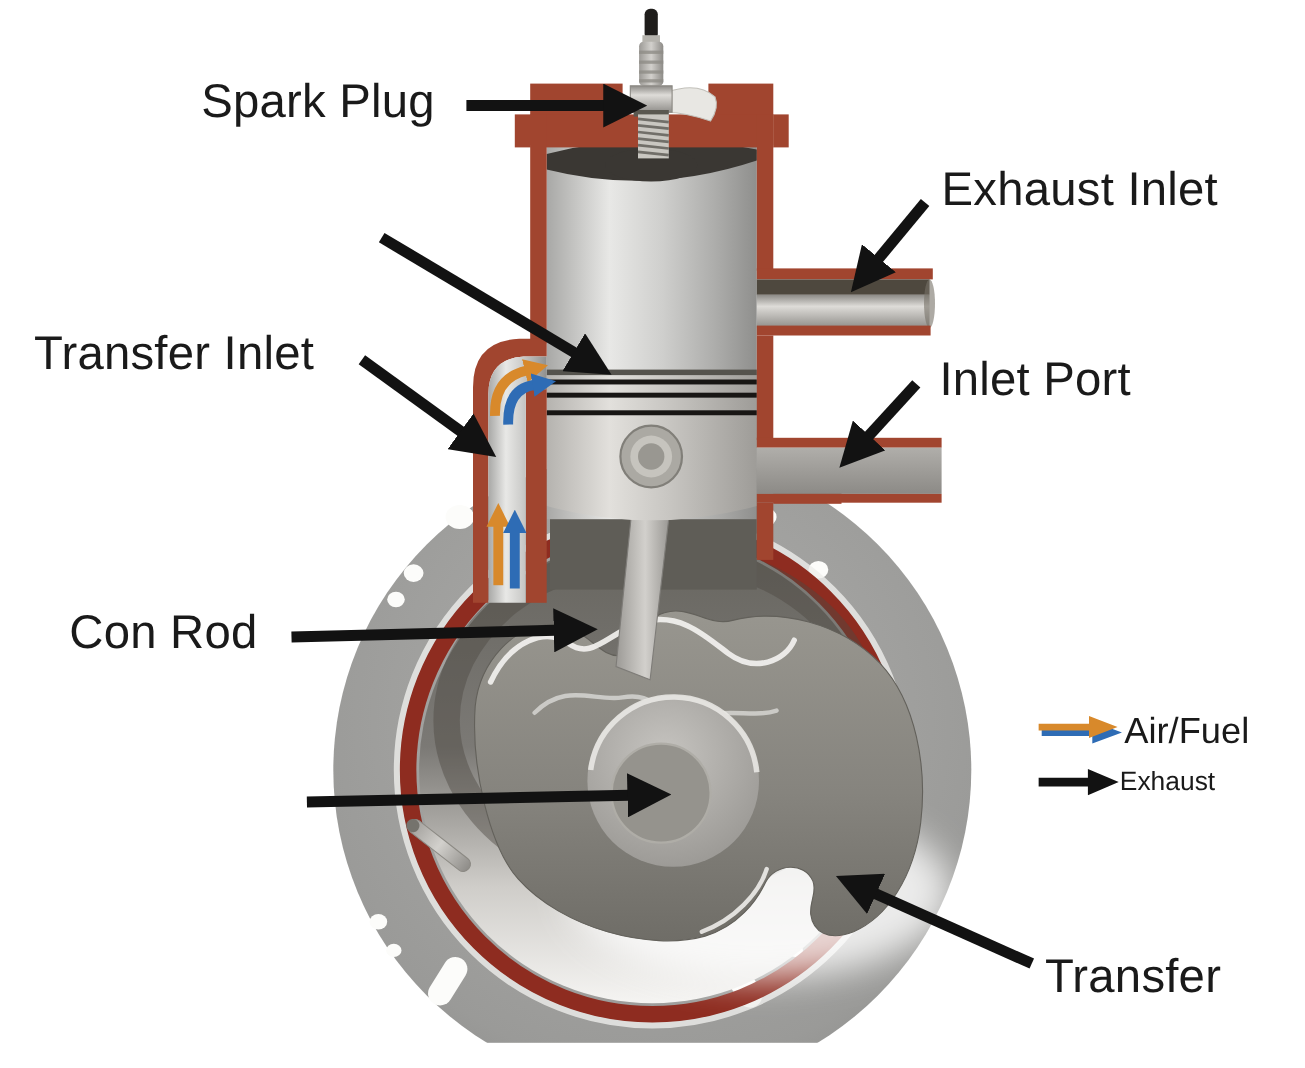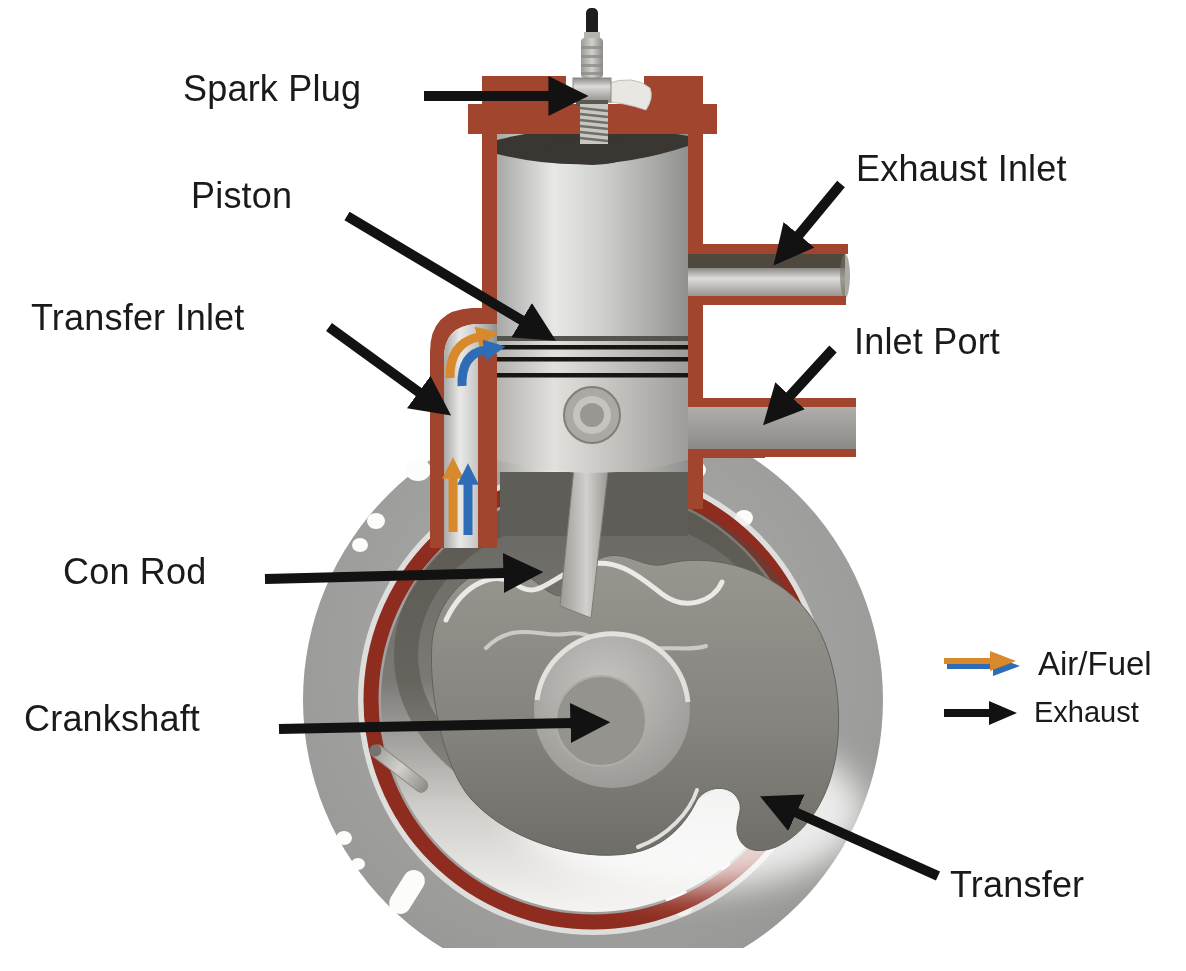--- a/index.html
+++ b/index.html
@@ -2,40 +2,40 @@
 <html style="--cut-red: #A1452F; --gasket-red: #8E2C20; --dome-dark: #3A3733; --air-fuel-orange: #D8892B; --air-fuel-blue: #2E6CB5; --arrow-black: #121212; --label-text: #1a1a1a; --metal-light: #E6E6E4; --metal-mid: #B9B9B7; --flange-gray: #9B9B99; --cavity-dark: #5E5C56;"><head>
 <meta charset="utf-8">
 <style>
   html,body{margin:0;padding:0;background:#ffffff;}
   #stage{
     position:relative;width:1186px;height:971px;background:#ffffff;overflow:hidden;
     font-family:"Liberation Sans", sans-serif;
   }
   #engine-svg{position:absolute;left:0;top:0;}
   .lbl{
-    position:absolute;color:var(--label-text,#1a1a1a);font-size:36px;line-height:1.05;
+    position:absolute;color:var(--label-text,#1a1a1a);font-size:43px;line-height:1.05;
     white-space:nowrap;letter-spacing:0.2px;
   }
   .cut-red{fill:var(--cut-red,#A1452F);}
   .gasket{stroke:var(--gasket-red,#8E2C20);}
   .dome{fill:var(--dome-dark,#3A3733);}
   .ann{stroke:var(--arrow-black,#121212);stroke-width:10;fill:none;}
   .ah-b{fill:var(--arrow-black,#121212);}
   .flow-o{stroke:var(--air-fuel-orange,#D8892B);stroke-width:9;fill:none;}
   .flow-b{stroke:var(--air-fuel-blue,#2E6CB5);stroke-width:9;fill:none;}
   .ah-o{fill:var(--air-fuel-orange,#D8892B);}
   .ah-bl{fill:var(--air-fuel-blue,#2E6CB5);}
   .leg-orange{fill:var(--air-fuel-orange,#D8892B);}
   .leg-blue{fill:var(--air-fuel-blue,#2E6CB5);}
   .leg-black{fill:var(--arrow-black,#121212);}
   #legend{position:absolute;left:944px;top:645px;}
   .legend-row{display:flex;align-items:center;margin-bottom:13px;}
-  .legend-row .txt{color:var(--label-text,#1a1a1a);margin-left:16px;}
+  .legend-row .txt{color:var(--label-text,#1a1a1a);}
   #legend-airfuel .txt{font-size:33px;}
-  #legend-exhaust .txt{font-size:29px;}
+  #legend-exhaust .txt{font-size:24px;}
 </style>
 </head>
 <body>
 
 <div id="stage">
 
   <svg id="engine-svg" width="1186" height="971" viewBox="0 0 1186 971">
     <defs>
       <linearGradient id="lg-bore" x1="0" y1="0" x2="1" y2="0">
         <stop offset="0" stop-color="#A8A8A6"></stop>
@@ -234,26 +234,24 @@
       <path class="ann" d="M329,327 L420,393" marker-end="url(#ah-black)"></path>
       <path class="ann" d="M841,184 L798,236" marker-end="url(#ah-black)"></path>
       <path class="ann" d="M833,349 L789,397" marker-end="url(#ah-black)"></path>
       <path class="ann" d="M265,579 L505,573" marker-end="url(#ah-black)"></path>
       <path class="ann" d="M279,729 L572,723" marker-end="url(#ah-black)"></path>
       <path class="ann" d="M938,876 L795,812" marker-end="url(#ah-black)"></path>
     </g>
   </svg>
 
   <div class="lbl" style="left:183px;top:70px">Spark Plug</div>
-  <div class="lbl" style="left:191px;top:177px">Piston</div>
   <div class="lbl" style="left:31px;top:299px">Transfer Inlet</div>
   <div class="lbl" style="left:856px;top:150px">Exhaust Inlet</div>
   <div class="lbl" style="left:63px;top:553px">Con Rod</div>
   <div class="lbl" style="left:854px;top:323px">Inlet Port</div>
-  <div class="lbl" style="left:24px;top:700px">Crankshaft</div>
   <div class="lbl" style="left:950px;top:866px">Transfer</div>
 
   <div id="legend">
     <div class="legend-row" id="legend-airfuel">
       <svg width="78" height="36" viewBox="0 0 78 36">
         <path class="leg-blue" d="M3 17 L49 17 L49 10 L76 20 L49 30 L49 23 L3 23 Z"></path>
         <path class="leg-orange" d="M0 12 L46 12 L46 5 L72 15 L46 25 L46 18 L0 18 Z"></path>
       </svg>
       <span class="txt">Air/Fuel</span>
     </div>

